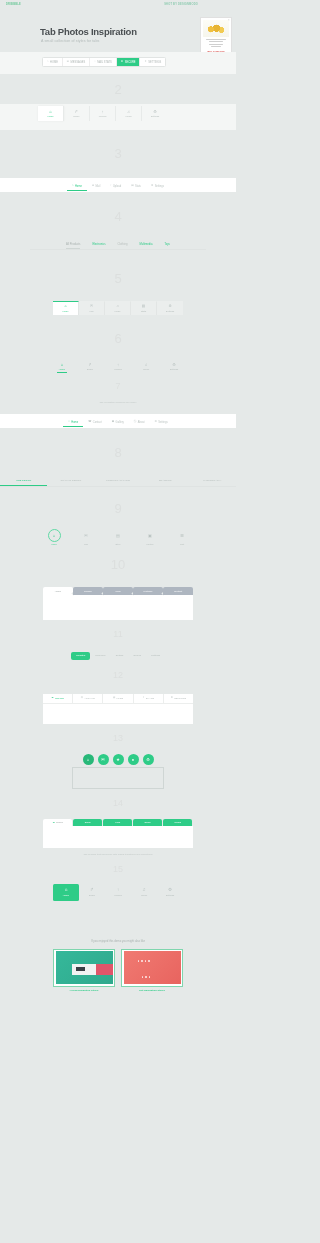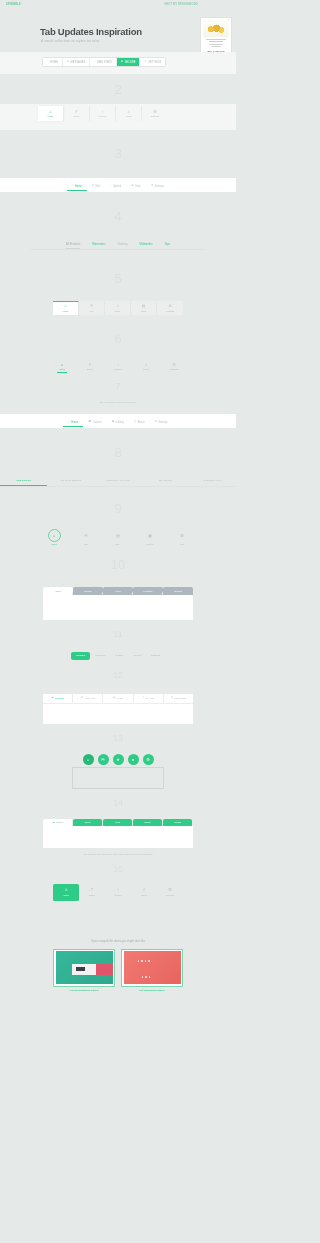--- a/index.html
+++ b/index.html
@@ -236,21 +236,21 @@
 <body>
 
 <div class="page">
 
   <div class="topbar">
     <div class="topbar-left">DRIBBBLE</div>
     <div class="topbar-right">SHOT BY DESIGNMODO</div>
   </div>
 
   <div class="hero">
-    <div class="hero-title">Tab Updates Inspiration</div>
+    <div class="hero-title">Tab Photos Inspiration</div>
     <div class="hero-sub">A small collection of styles for tabs</div>
 
     <div class="ad-card">
       <div class="ad-x">×</div>
       <div class="ad-img"></div>
       <div class="ad-line"></div>
       <div class="ad-line s"></div>
       <div class="ad-line s"></div>
       <div class="ad-line t"></div>
       <div class="ad-cta">BUY SAMPLES</div>

